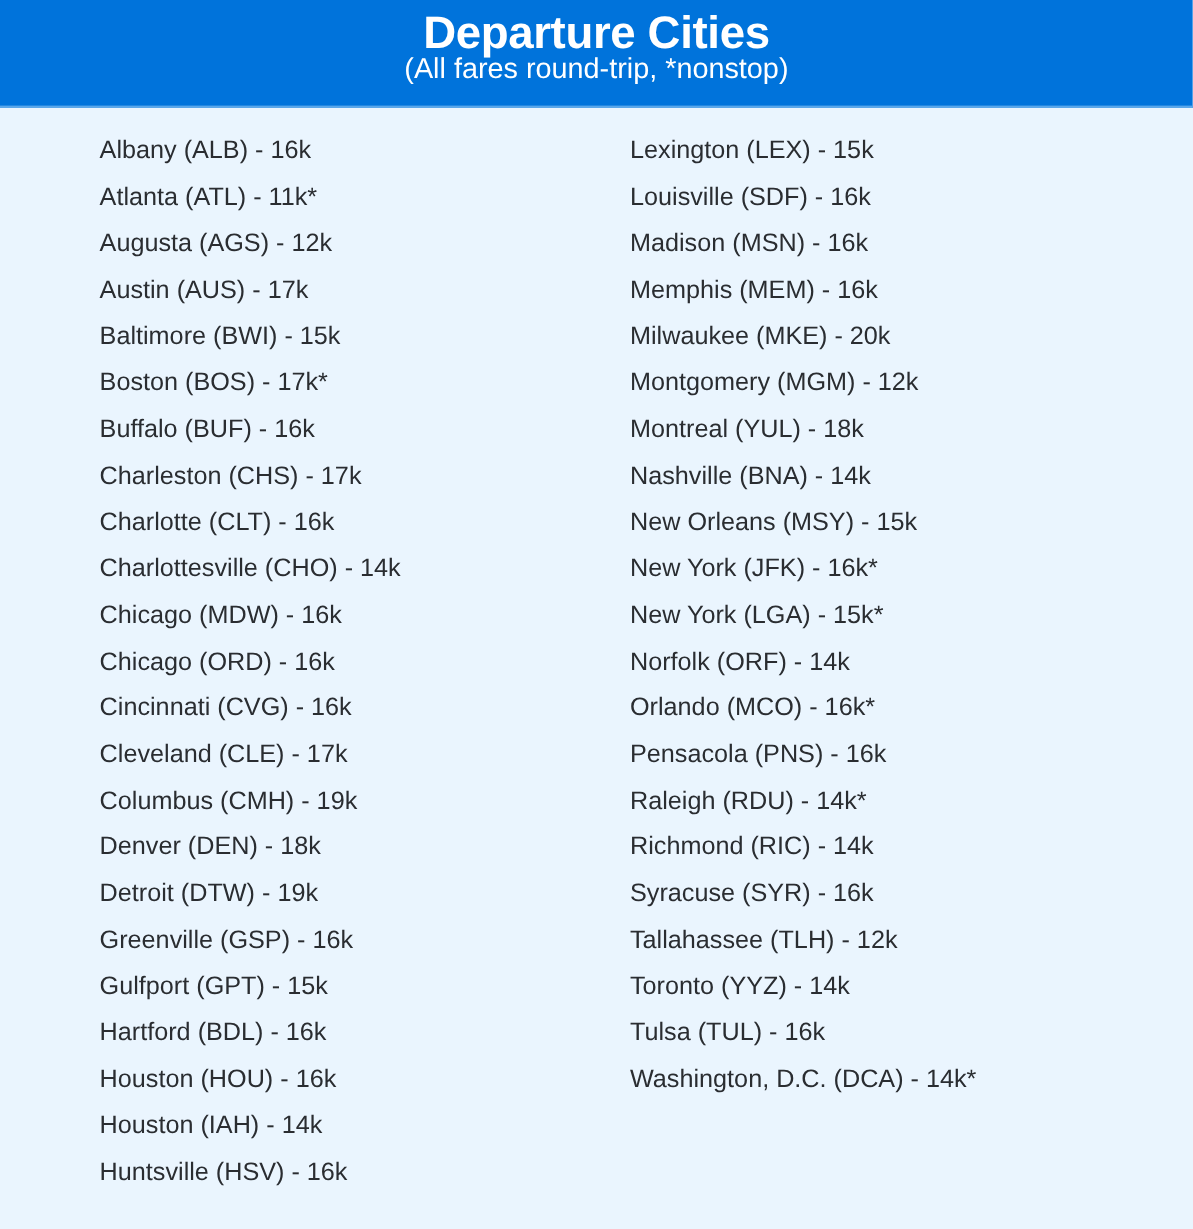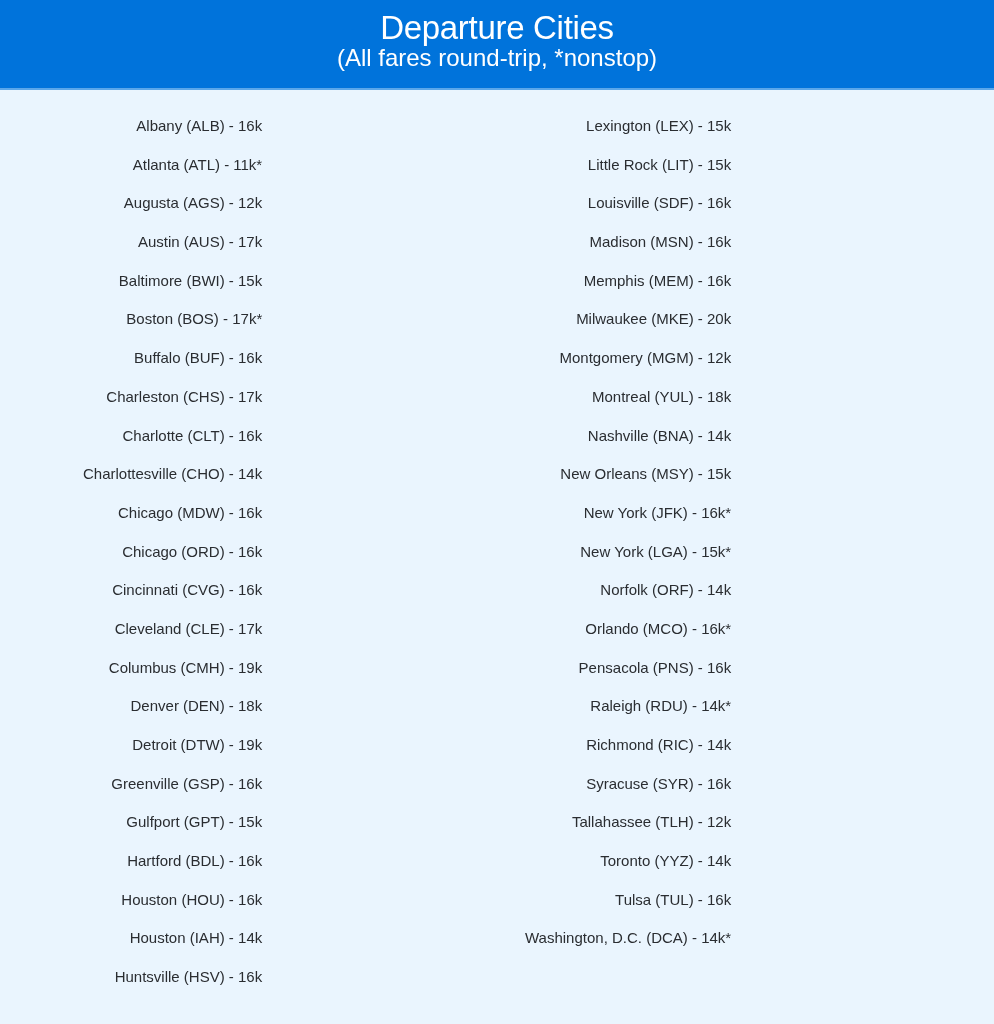--- a/index.html
+++ b/index.html
@@ -12,39 +12,38 @@
   .header {
     background: #0073db;
     height: 90px;
     border-bottom: 2px solid #5aa7ea;
     text-align: center;
     color: #ffffff;
     box-sizing: border-box;
     padding-top: 10px;
   }
   .title {
-    font-size: 33px; font-weight: normal; line-height: 36px;
+    font-size: 38px; font-weight: bold; line-height: 36px;
     letter-spacing: -0.3px;
   }
   .subtitle {
     font-size: 24px; line-height: 24px;
   }
   .columns {
     position: relative;
   }
   .col {
     position: absolute; top: 17px;
     list-style: none; margin: 0; padding: 0;
   }
   .col.left { left: 83px; }
   .col.right { left: 525px; }
   .col li {
-    font-size: 15px; line-height: 38.7px; height: 38.7px;
+    font-size: 21px; line-height: 38.7px; height: 38.7px;
     white-space: nowrap;
-    text-align: right;
   }
 </style>
 </head>
 <body>
 
 <div class="header">
   <div class="title">Departure Cities</div>
   <div class="subtitle">(All fares round-trip, *nonstop)</div>
 </div>
 
@@ -69,21 +68,20 @@
       <li>Detroit (DTW) - 19k</li>
       <li>Greenville (GSP) - 16k</li>
       <li>Gulfport (GPT) - 15k</li>
       <li>Hartford (BDL) - 16k</li>
       <li>Houston (HOU) - 16k</li>
       <li>Houston (IAH) - 14k</li>
       <li>Huntsville (HSV) - 16k</li>
     </ul>
   <ul class="col right" id="col-right">
       <li>Lexington (LEX) - 15k</li>
-      <li>Little Rock (LIT) - 15k</li>
       <li>Louisville (SDF) - 16k</li>
       <li>Madison (MSN) - 16k</li>
       <li>Memphis (MEM) - 16k</li>
       <li>Milwaukee (MKE) - 20k</li>
       <li>Montgomery (MGM) - 12k</li>
       <li>Montreal (YUL) - 18k</li>
       <li>Nashville (BNA) - 14k</li>
       <li>New Orleans (MSY) - 15k</li>
       <li>New York (JFK) - 16k*</li>
       <li>New York (LGA) - 15k*</li>

